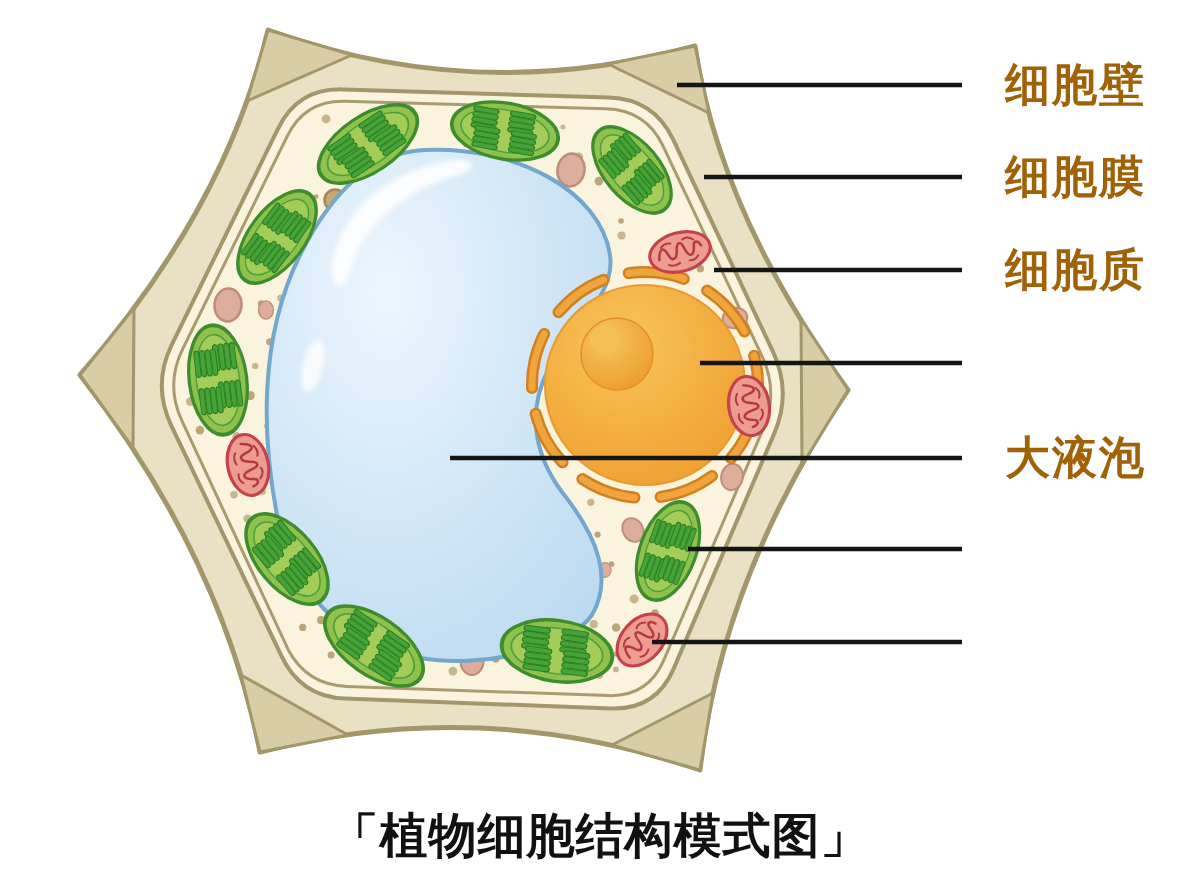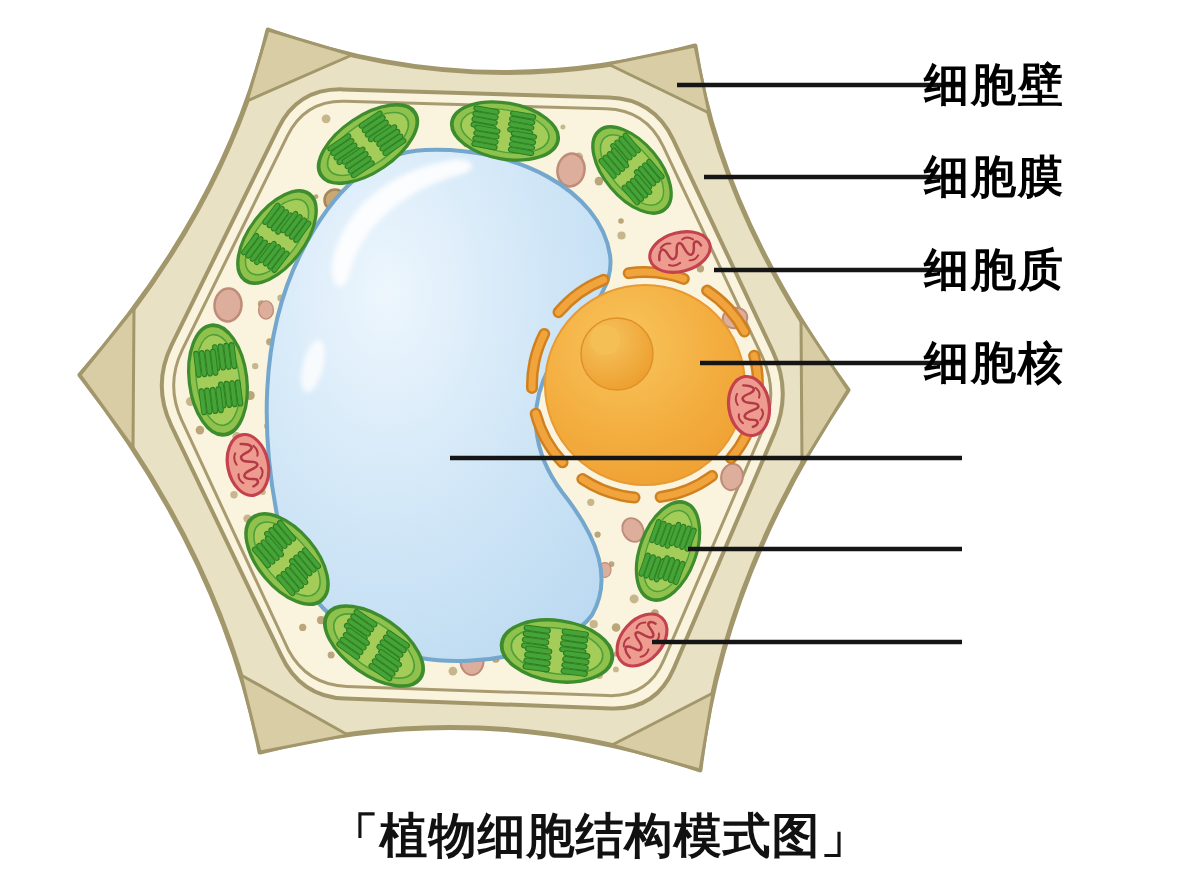--- a/index.html
+++ b/index.html
@@ -1,20 +1,20 @@
 <!DOCTYPE html>
 <html><head>
 <meta charset="utf-8">
 <style>
   html,body{margin:0;padding:0;background:#fff;}
   #stage{position:relative;width:1200px;height:896px;background:#ffffff;overflow:hidden;
          font-family:"Liberation Sans","DejaVu Sans",sans-serif;}
   #cellsvg{position:absolute;left:0;top:0;}
-  .lbl{position:absolute;left:924px;height:52px;display:flex;align-items:center;
-       font-size:45px;font-weight:700;color:#000000;letter-spacing:2px;white-space:nowrap;}
+  .lbl{position:absolute;left:1005px;height:52px;display:flex;align-items:center;
+       font-size:45px;font-weight:700;color:#a16207;letter-spacing:2px;white-space:nowrap;}
   #title{position:absolute;left:0;top:804px;width:1200px;text-align:center;
          font-size:48px;font-weight:700;color:#111;letter-spacing:1px;}
 </style>
 </head>
 <body>
 
 <div id="stage">
 
   <svg id="cellsvg" width="1200" height="896" viewBox="0 0 1200 896">
     <defs>
@@ -349,16 +349,16 @@
       <line x1="700" y1="363" x2="962" y2="363"></line>
       <line x1="450" y1="458" x2="962" y2="458"></line>
       <line x1="688" y1="549" x2="962" y2="549"></line>
       <line x1="652" y1="642" x2="962" y2="642"></line>
     </g>
   </svg>
 
   <div class="lbl" style="top:59px">细胞壁</div>
   <div class="lbl" style="top:244px">细胞质</div>
   <div class="lbl" style="top:151px">细胞膜</div>
-  <div class="lbl" style="top:337px">细胞核</div>
+  <div class="lbl" style="top:432px">大液泡</div>
 
   <div id="title">「植物细胞结构模式图」</div>
 </div>
 
 </body></html>

